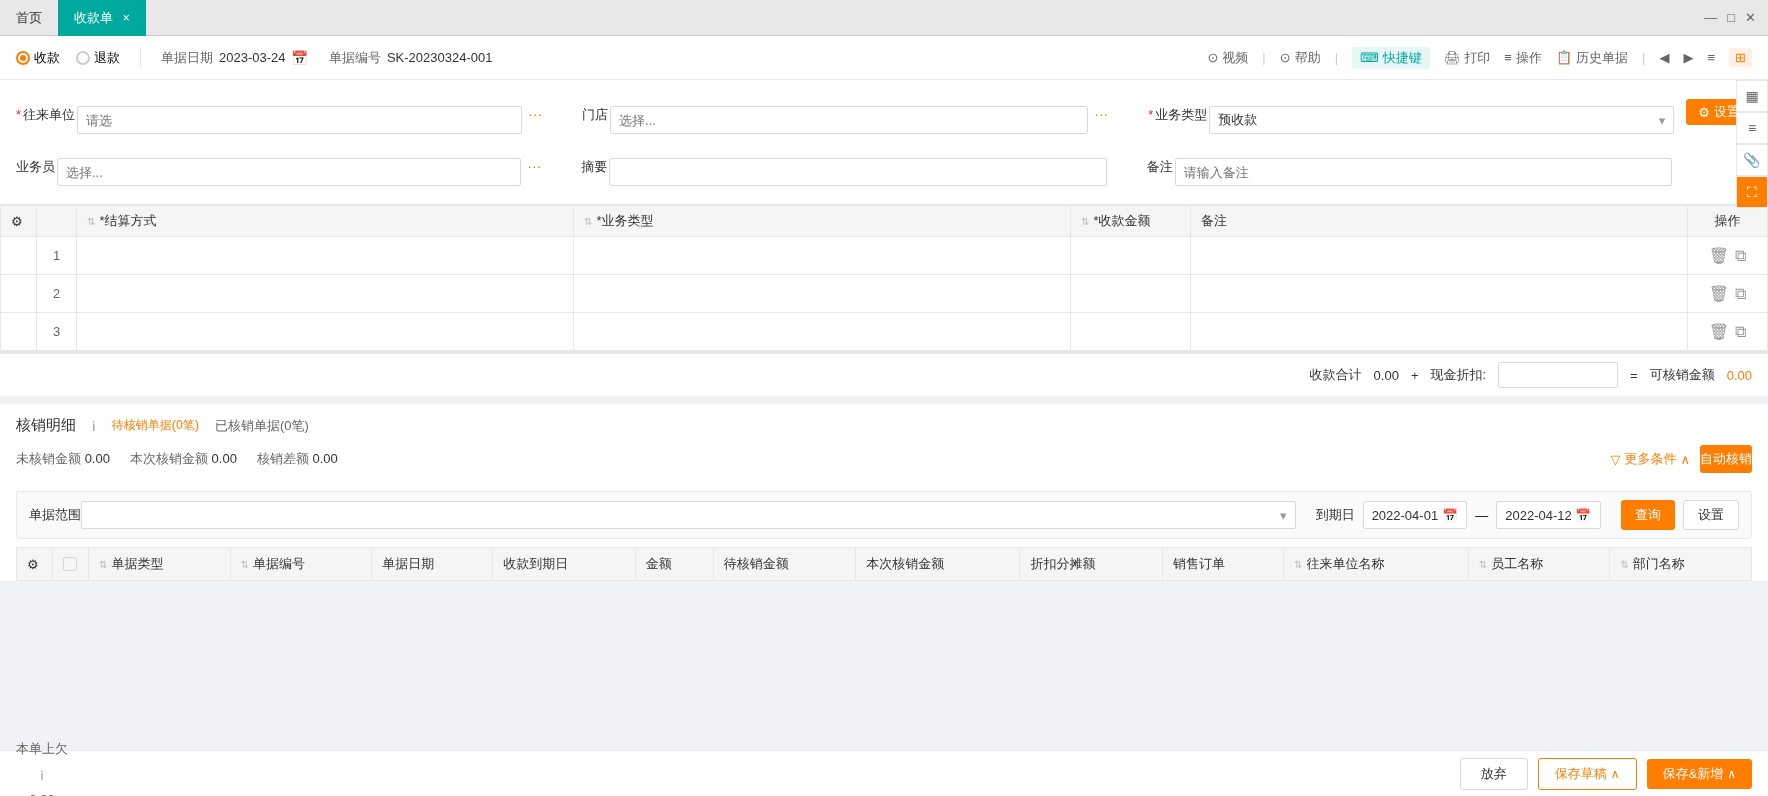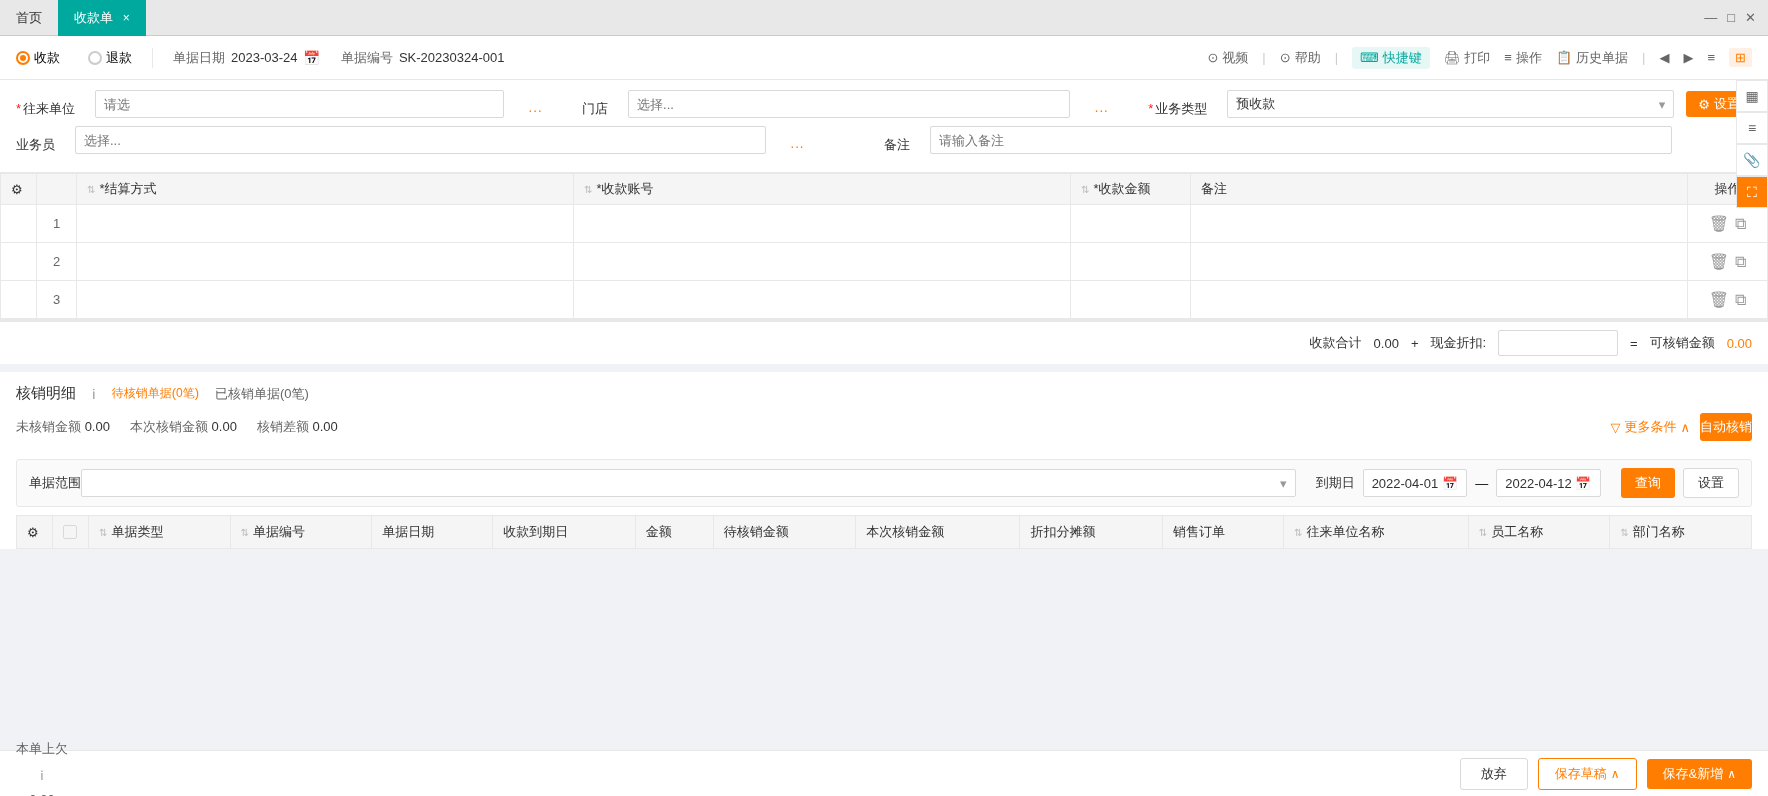--- a/index.html
+++ b/index.html
@@ -7,39 +7,39 @@
 
     
     .tab-bar { display: flex; align-items: center; background: #e8e8e8; height: 36px; border-bottom: 1px solid #ccc; }
     .tab-item { padding: 0 16px; height: 36px; line-height: 36px; cursor: pointer; font-size: 13px; color: #333; }
     .tab-item.active { background: #00a99d; color: #fff; }
     .tab-close { margin-left: 6px; font-size: 12px; cursor: pointer; }
     .win-controls { margin-left: auto; display: flex; align-items: center; gap: 10px; padding-right: 12px; color: #666; font-size: 16px; cursor: pointer; }
 
     
     .toolbar { display: flex; align-items: center; background: #fff; padding: 0 16px; height: 44px; border-bottom: 1px solid #e8e8e8; gap: 20px; }
-    .radio-group { display: flex; align-items: center; gap: 28px; }
+    .radio-group { display: flex; align-items: center; gap: 16px; }
     .radio-item { display: flex; align-items: center; gap: 4px; cursor: pointer; font-size: 13px; }
     .radio-dot { width: 14px; height: 14px; border-radius: 50%; border: 2px solid #ccc; display: flex; align-items: center; justify-content: center; }
     .radio-dot.active { border-color: #ff7d00; }
     .radio-dot.active::after { content: ''; width: 6px; height: 6px; border-radius: 50%; background: #ff7d00; display: block; }
     .toolbar-divider { width: 1px; height: 20px; background: #e8e8e8; }
     .toolbar-field { display: flex; align-items: center; gap: 6px; font-size: 13px; color: #333; }
     .toolbar-field span.label { color: #666; }
     .toolbar-field span.value { color: #333; font-weight: 500; }
     .calendar-icon { color: #999; cursor: pointer; font-size: 14px; }
     .toolbar-right { margin-left: auto; display: flex; align-items: center; gap: 14px; font-size: 13px; color: #666; }
     .toolbar-right-item { display: flex; align-items: center; gap: 4px; cursor: pointer; }
     .toolbar-right-item.active { color: #00a99d; background: #e6f7f6; padding: 2px 8px; border-radius: 3px; }
     .icon-btn { cursor: pointer; color: #666; }
 
     
     .form-area { background: #fff; padding: 10px 16px; border-bottom: 1px solid #e8e8e8; }
     .form-row { display: flex; align-items: center; gap: 0; margin-bottom: 8px; }
-    .form-field { display: flex; align-items: flex-end; flex: 1; gap: 20px; min-width: 0; }
+    .form-field { display: flex; align-items: flex-start; flex: 1; gap: 2px; min-width: 0; margin-top: 16px; }
     .form-label { color: #333; white-space: nowrap; font-size: 13px; }
     .form-label.required::before { content: '*'; color: #f5222d; margin-right: 2px; }
     .form-input { flex: 1; height: 28px; border: 1px solid #d9d9d9; border-radius: 2px; padding: 0 8px; font-size: 13px; color: #999; outline: none; min-width: 0; }
     .more-btn { color: #ff7d00; cursor: pointer; margin-left: 4px; font-size: 14px; }
     .field-separator { width: 40px; }
     .settings-btn { background: #ff7d00; color: #fff; border: none; border-radius: 3px; padding: 4px 12px; cursor: pointer; font-size: 13px; display: flex; align-items: center; gap: 4px; white-space: nowrap; }
 
     
     .table-area { background: #fff; border-bottom: 2px solid #e8e8e8; }
     .data-table { width: 100%; border-collapse: collapse; }
@@ -206,20 +206,24 @@
   </div>
   <div class="form-row">
 
     <div class="form-field" style="flex:2">
       <span class="form-label">业务员</span>
       <input type="text" class="form-input" placeholder="选择..." style="">
       <span class="more-btn">···</span>
     </div>
     <div class="field-separator"></div>
 
+    <div class="form-field" style="flex:2">
+      <span class="form-label">摘要</span>
+      <input type="text" class="form-input" placeholder="" style="">
+    </div>
     <div class="field-separator"></div>
 
     <div class="form-field" style="flex:2">
       <span class="form-label">备注</span>
       <input type="text" class="form-input" placeholder="请输入备注" style="">
     </div>
     <div style="width:80px;"></div>
   </div>
 </div>
 
@@ -233,21 +237,21 @@
         <th style="width:40px; text-align:center;"></th>
         <th>
           <div class="th-sort">
             <span class="sort-icon">⇅</span>
             <span>*结算方式</span>
           </div>
         </th>
         <th>
           <div class="th-sort">
             <span class="sort-icon">⇅</span>
-            <span>*收款账号</span>
+            <span>*业务类型</span>
           </div>
         </th>
         <th style="width:120px;">
           <div class="th-sort">
             <span class="sort-icon">⇅</span>
             <span>*收款金额</span>
           </div>
         </th>
         <th>
           <span>备注</span>

